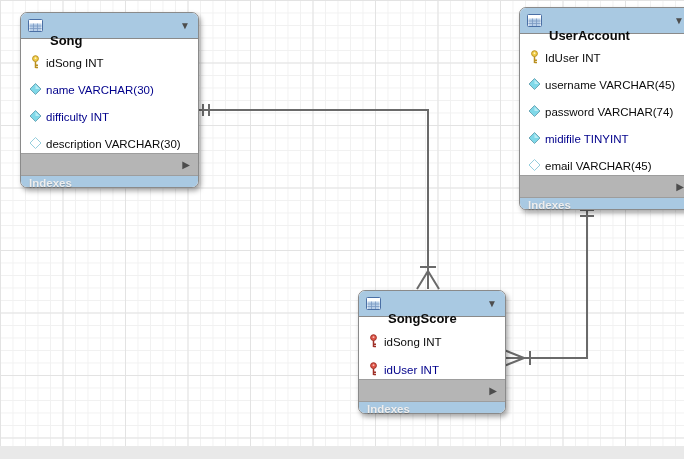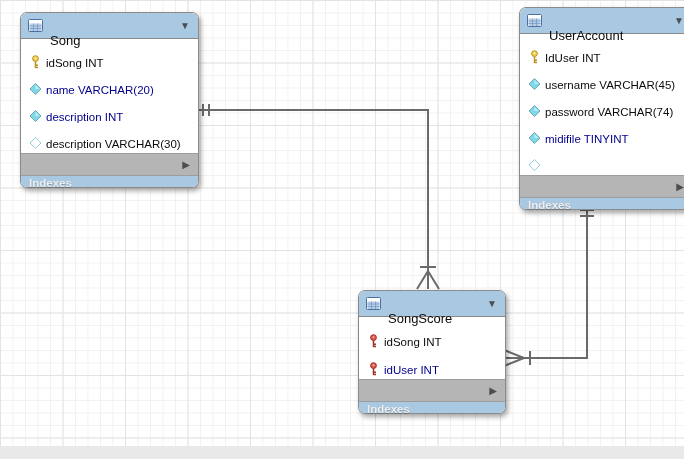--- a/index.html
+++ b/index.html
@@ -18,21 +18,21 @@
   svg.connectors{position:absolute;left:0;top:0;z-index:1;}
   .table{
     position:absolute;z-index:2;border:1px solid #8a8a8a;border-radius:7px;
     background:#ffffff;box-shadow:2px 3px 5px rgba(0,0,0,0.35);
   }
   .thead{
     display:flex;align-items:center;height:25px;padding:0 6px 0 7px;
     background:#a9c9e2;border-bottom:1px solid #8a8a8a;
     border-radius:6px 6px 0 0;
   }
-  .thead .title{font-weight:normal;font-size:13px;color:#0b0b0b;margin-left:7px;flex:1;margin-top:30px;}
+  .thead .title{font-weight:bold;font-size:13px;color:#0b0b0b;margin-left:7px;flex:1;margin-top:30px;}
   .thead .collapse{font-size:10px;color:#4d4d4d;cursor:pointer;padding-right:2px;}
   .tbody{padding:3px 0;}
   .col-row{display:flex;align-items:flex-end;height:27px;padding:0 8px;}
   .col-row .icon-slot{width:13px;height:14px;margin-right:4px;flex:0 0 13px;}
   .col-row .coltext{font-size:11.5px;color:#0b0b0b;white-space:nowrap;}
   .col-row .coltext[data-color="navy"]{color:#00008b;}
   .indexes{
     display:flex;align-items:center;height:21px;padding:0 8px;
     background:#b5b5b5;border-top:1px solid #9d9d9d;
   }
@@ -89,30 +89,30 @@
         </span>
       <span class="coltext" data-color="black">idSong INT</span>
     </div>
     <div class="col-row">
       <span class="icon-slot">
           <svg width="13" height="14" viewBox="0 0 13 14">
             <path d="M6.5 1.5 L12 7 L6.5 12.5 L1 7 Z" fill="#7fd8e8" stroke="#6fa8b8"></path>
             <path d="M6.5 2.8 L10.6 7 L6.5 7 Z" fill="#b9ecf5" stroke="none"></path>
           </svg>
         </span>
-      <span class="coltext" data-color="navy">name VARCHAR(20)</span>
-    </div>
-    <div class="col-row">
-      <span class="icon-slot">
-          <svg width="13" height="14" viewBox="0 0 13 14">
-            <path d="M6.5 1.5 L12 7 L6.5 12.5 L1 7 Z" fill="#7fd8e8" stroke="#6fa8b8"></path>
-            <path d="M6.5 2.8 L10.6 7 L6.5 7 Z" fill="#b9ecf5" stroke="none"></path>
-          </svg>
-        </span>
-      <span class="coltext" data-color="navy">description INT</span>
+      <span class="coltext" data-color="navy">name VARCHAR(30)</span>
+    </div>
+    <div class="col-row">
+      <span class="icon-slot">
+          <svg width="13" height="14" viewBox="0 0 13 14">
+            <path d="M6.5 1.5 L12 7 L6.5 12.5 L1 7 Z" fill="#7fd8e8" stroke="#6fa8b8"></path>
+            <path d="M6.5 2.8 L10.6 7 L6.5 7 Z" fill="#b9ecf5" stroke="none"></path>
+          </svg>
+        </span>
+      <span class="coltext" data-color="navy">difficulty INT</span>
     </div>
     <div class="col-row">
       <span class="icon-slot">
           <svg width="13" height="14" viewBox="0 0 13 14">
             <path d="M6.5 1.5 L12 7 L6.5 12.5 L1 7 Z" fill="#ffffff" stroke="#96cedd"></path>
           </svg>
         </span>
       <span class="coltext" data-color="black">description VARCHAR(30)</span>
     </div>
   </div>
@@ -173,20 +173,21 @@
           </svg>
         </span>
       <span class="coltext" data-color="navy">midifile TINYINT</span>
     </div>
     <div class="col-row">
       <span class="icon-slot">
           <svg width="13" height="14" viewBox="0 0 13 14">
             <path d="M6.5 1.5 L12 7 L6.5 12.5 L1 7 Z" fill="#ffffff" stroke="#96cedd"></path>
           </svg>
         </span>
+      <span class="coltext" data-color="black">email VARCHAR(45)</span>
     </div>
   </div>
   <div class="indexes">
     <span class="ix-label">Indexes</span>
     <span class="expand">▶</span>
   </div>
   <div class="tfoot"></div>
 </div>
 
 <div class="table" style="left:358px;top:290px;width:146px;">

